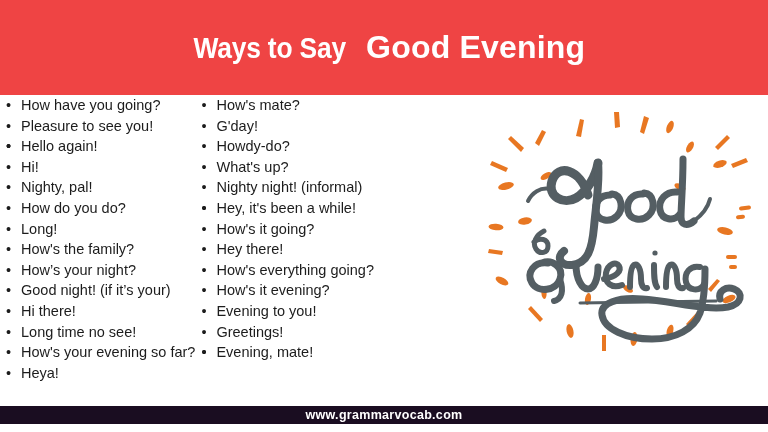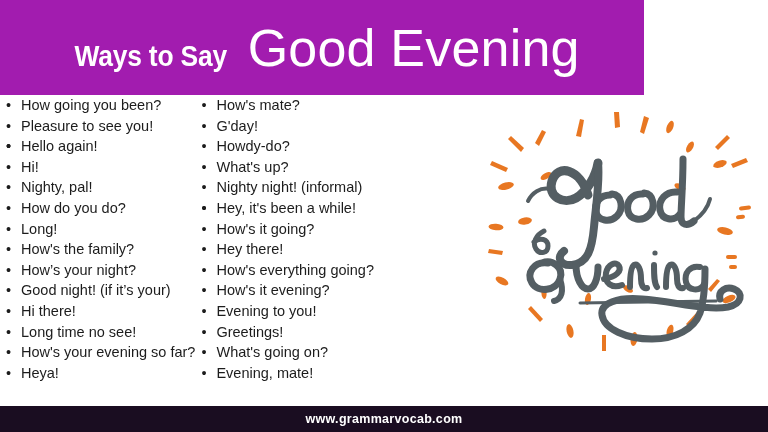--- a/index.html
+++ b/index.html
@@ -12,45 +12,45 @@
     background: #ffffff;
     font-family: "Liberation Sans", sans-serif;
     overflow: hidden;
     position: relative;
   }
 
   
   .header-bar {
     position: absolute;
     left: 0; top: 0;
-    width: 644px;
+    width: 768px;
     height: 95px;
-    background: #a21caf;
+    background: #ef4444;
     display: flex;
     align-items: center;
     justify-content: center;
     box-sizing: border-box;
   }
   .title-line {
     display: flex;
     align-items: baseline;
     white-space: nowrap;
     color: #ffffff;
   }
   .title-small {
     font-size: 30px;
     font-weight: bold;
     letter-spacing: -0.2px;
     transform: scaleX(0.88);
     transform-origin: right baseline;
     margin-right: 10px;
   }
   .title-big {
-    font-size: 52px;
-    font-weight: normal;
+    font-size: 32px;
+    font-weight: bold;
     letter-spacing: 0.2px;
   }
 
   
   .content {
     position: absolute;
     left: 0; top: 95px;
     width: 768px;
     height: 311px;
     background: #ffffff;
@@ -93,21 +93,21 @@
     height: 255px;
     pointer-events: none;
   }
   .artwork svg { display: block; width: 100%; height: 100%; }
 
   
   .footer-bar {
     position: absolute;
     left: 0; top: 406px;
     width: 768px;
-    height: 26px;
+    height: 18px;
     background: #1a0d21;
     display: flex;
     align-items: center;
     justify-content: center;
   }
   .footer-text {
     color: #ffffff;
     font-size: 12.5px;
     font-weight: bold;
     letter-spacing: 0.3px;
@@ -121,21 +121,21 @@
     <span class="title-small">Ways to Say</span>
     <span class="title-big">Good Evening</span>
   </div>
 </div>
 
 <div class="content">
 
   <div class="columns">
 
     <ul class="phrase-list col-left">
-      <li><span class="bullet">•</span><span>How going you been?</span></li>
+      <li><span class="bullet">•</span><span>How have you going?</span></li>
       <li><span class="bullet">•</span><span>Pleasure to see you!</span></li>
       <li><span class="bullet">•</span></li>
       <li><span class="bullet">•</span><span>Hello again!</span></li>
       <li><span class="bullet">•</span><span>Hi!</span></li>
       <li><span class="bullet">•</span><span>Nighty, pal!</span></li>
       <li><span class="bullet">•</span><span>How do you do?</span></li>
       <li><span class="bullet">•</span><span>Long!</span></li>
       <li><span class="bullet">•</span><span>How's the family?</span></li>
       <li><span class="bullet">•</span><span>How’s your night?</span></li>
       <li><span class="bullet">•</span><span>Good night! (if it’s your)</span></li>
@@ -152,21 +152,21 @@
       <li><span class="bullet">•</span><span>What's up?</span></li>
       <li><span class="bullet">•</span><span>Nighty night! (informal)</span></li>
       <li><span class="bullet">•</span></li>
       <li><span class="bullet">•</span><span>Hey, it's been a while!</span></li>
       <li><span class="bullet">•</span><span>How's it going?</span></li>
       <li><span class="bullet">•</span><span>Hey there!</span></li>
       <li><span class="bullet">•</span><span>How's everything going?</span></li>
       <li><span class="bullet">•</span><span>How's it evening?</span></li>
       <li><span class="bullet">•</span><span>Evening to you!</span></li>
       <li><span class="bullet">•</span><span>Greetings!</span></li>
-      <li><span class="bullet">•</span><span>What's going on?</span></li>
+      <li><span class="bullet">•</span></li>
       <li><span class="bullet">•</span><span>Evening, mate!</span></li>
     </ul>
 
   </div>
 
   <div class="artwork">
     <svg viewBox="0 0 282 255" xmlns="http://www.w3.org/2000/svg" aria-hidden="true">
 
       <g fill="#e87722">
 

